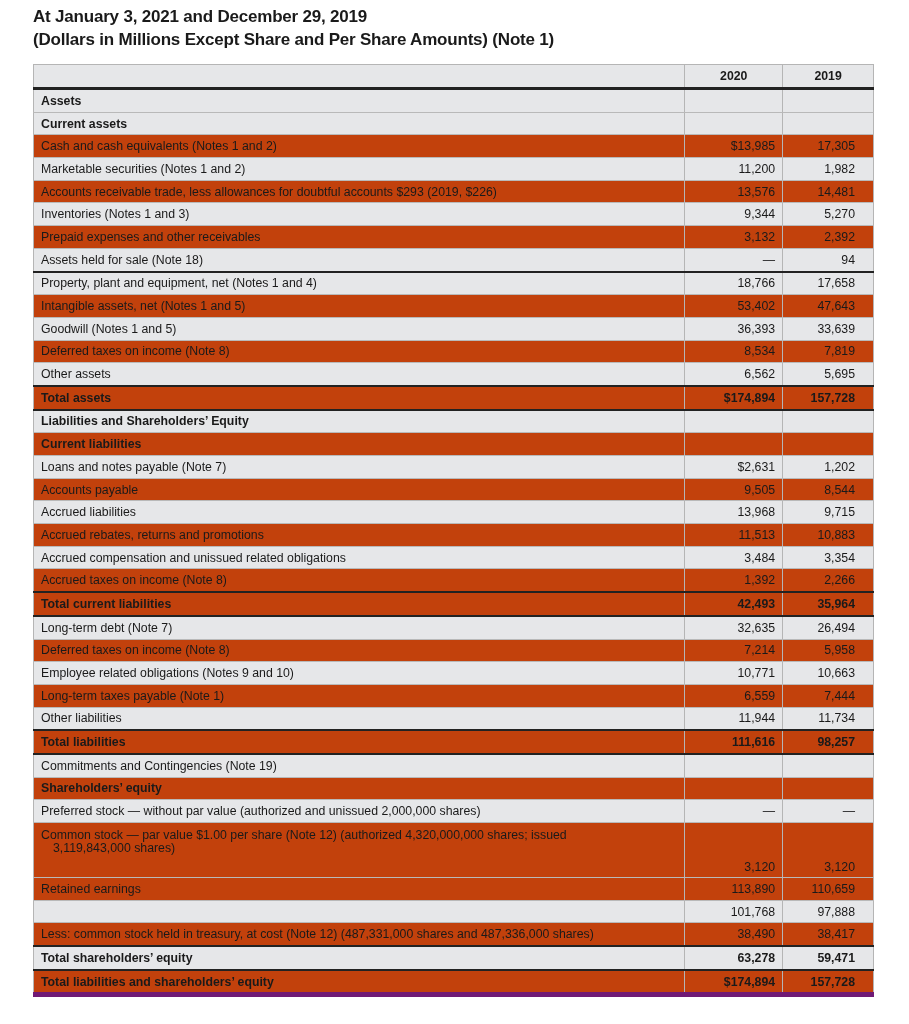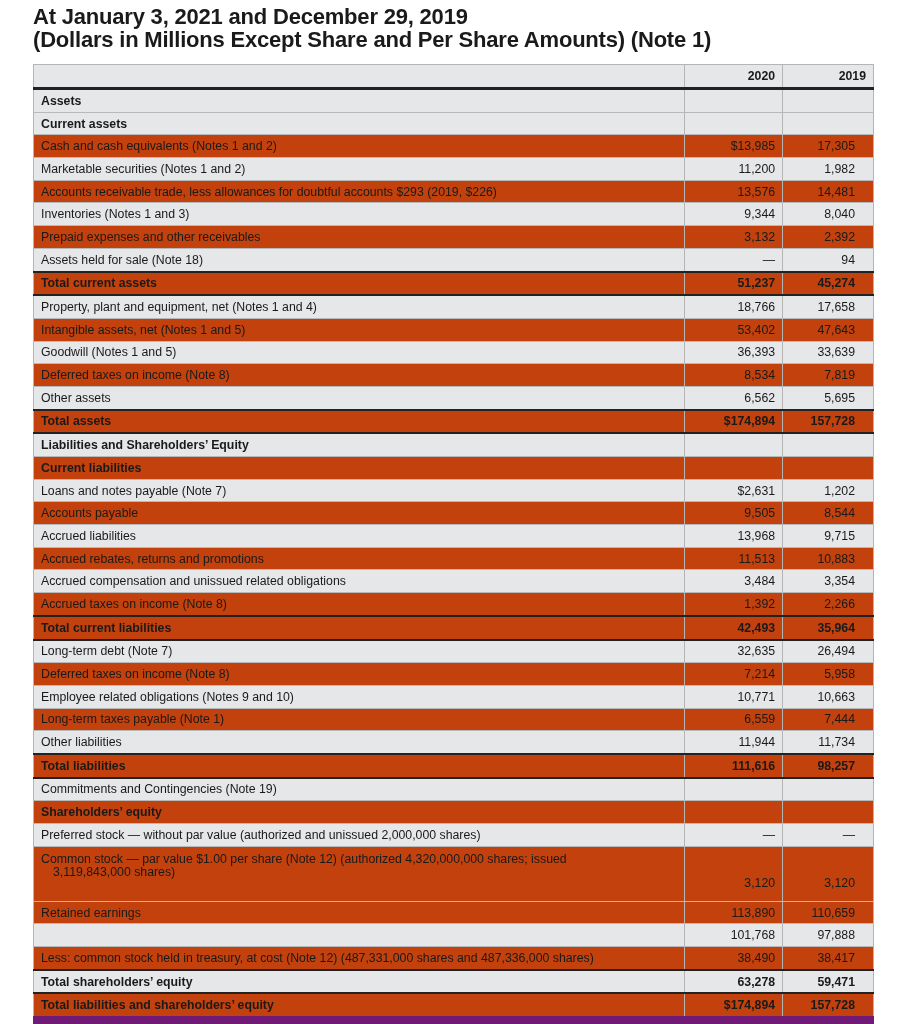--- a/index.html
+++ b/index.html
@@ -3,49 +3,49 @@
   <meta charset="utf-8">
   <style>
     html, body { margin: 0; padding: 0; background: #ffffff; }
     body {
       width: 909px; height: 1024px; overflow: hidden;
       font-family: "Liberation Sans", sans-serif; color: #1a1a1a;
     }
     .title-block { position: absolute; left: 33px; top: 5px; }
     .title-line {
       font-family: "Liberation Sans", sans-serif;
-      font-weight: bold; font-size: 22px; line-height: 23px; color: #1a1a1a;
+      font-weight: bold; font-size: 17px; line-height: 23px; color: #1a1a1a;
       letter-spacing: -0.2px;
     }
     table.bs {
       position: absolute; left: 33px; top: 64px;
       width: 841px; border-collapse: collapse;
       border-left: 1px solid #b5b5b5; border-right: 1px solid #b5b5b5;
     }
     table.bs td, table.bs th {
       padding: 0 7px; height: 21.7px; font-size: 12.3px;
       border-top: 1px solid #b9b9b9; border-bottom: 1px solid #b9b9b9;
       white-space: nowrap; vertical-align: middle;
     }
     table.bs col.c-label { width: 652px; }
     table.bs col.c-2020 { width: 98px; }
     table.bs col.c-2019 { width: 91px; }
     td.num { text-align: right; padding-right: 16px; border-left: 1.5px solid #b5b5b5; }
     td.num.y2019 { padding-right: 18px; }
     th.yr { text-align: center; font-weight: bold; font-size: 12px; border-left: 1.5px solid #b5b5b5; }
-    tr.head th { height: 22px; background: #e6e7e9; border-top: 1.5px solid #b5b5b5; border-bottom: 3px solid #222; text-align: right; }
+    tr.head th { height: 22px; background: #e6e7e9; border-top: 1.5px solid #b5b5b5; border-bottom: 3px solid #222; }
     tr.shaded td { background: #e6e7e9; margin-top: 31px; }
     tr.white td { background: #c2410c; }
     tr.bold td { font-weight: bold; }
     tr.total td { border-top: 2px solid #222; }
     tr.total-after td { border-top: 2.5px solid #222; }
     tr.tall td.label { height: 34px; white-space: normal; line-height: 13px; padding-top: 2px; padding-bottom: 18px; }
-    tr.tall td.num { vertical-align: bottom; padding-bottom: 11px; }
+    tr.tall td.num { vertical-align: bottom; padding-bottom: 3px; }
     .indent { display: block; padding-left: 12px; }
-    tr.last td { border-bottom: 8px solid #701a75; margin-left: 12px; }
+    tr.last td { border-bottom: 5px solid #701a75; margin-left: 12px; }
   </style>
 </head>
 <body>
 
 <div class="title-block">
   <div class="title-line">At January 3, 2021 and December 29, 2019</div>
   <div class="title-line">(Dollars in Millions Except Share and Per Share Amounts) (Note 1)</div>
 </div>
 
 <table class="bs">
@@ -83,36 +83,31 @@
         <td class="num y2019">1,982</td>
       </tr>
       <tr class="white">
         <td class="label">Accounts receivable trade, less allowances for doubtful accounts $293 (2019, $226)</td>
         <td class="num y2020">13,576</td>
         <td class="num y2019">14,481</td>
       </tr>
       <tr class="shaded">
         <td class="label">Inventories (Notes 1 and 3)</td>
         <td class="num y2020">9,344</td>
-        <td class="num y2019">8,040</td>
+        <td class="num y2019">5,270</td>
       </tr>
       <tr class="white">
         <td class="label">Prepaid expenses and other receivables</td>
         <td class="num y2020">3,132</td>
         <td class="num y2019">2,392</td>
       </tr>
       <tr class="shaded">
         <td class="label">Assets held for sale (Note 18)</td>
         <td class="num y2020">—</td>
         <td class="num y2019">94</td>
-      </tr>
-      <tr class="white bold total">
-        <td class="label">Total current assets</td>
-        <td class="num y2020">51,237</td>
-        <td class="num y2019">45,274</td>
       </tr>
       <tr class="shaded total-after">
         <td class="label">Property, plant and equipment, net (Notes 1 and 4)</td>
         <td class="num y2020">18,766</td>
         <td class="num y2019">17,658</td>
       </tr>
       <tr class="white">
         <td class="label">Intangible assets, net (Notes 1 and 5)</td>
         <td class="num y2020">53,402</td>
         <td class="num y2019">47,643</td>

